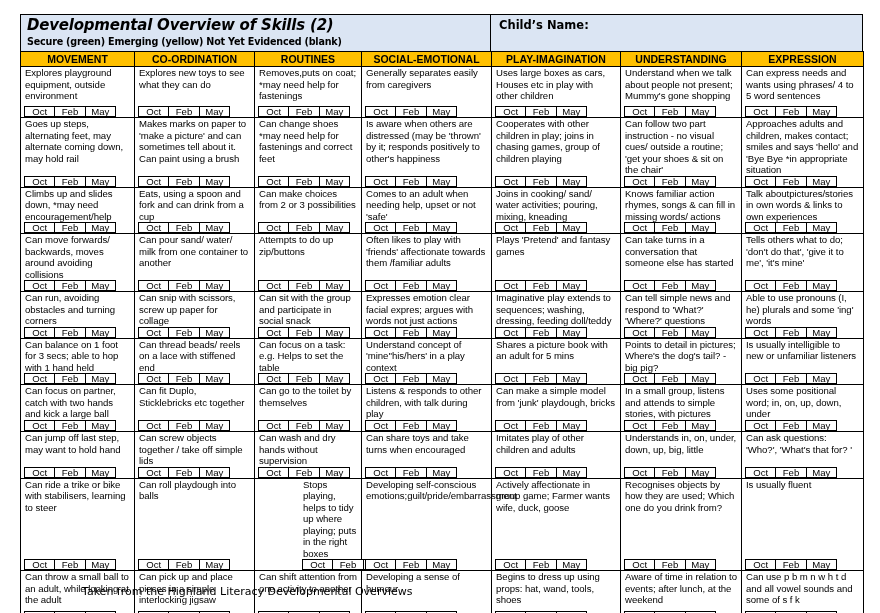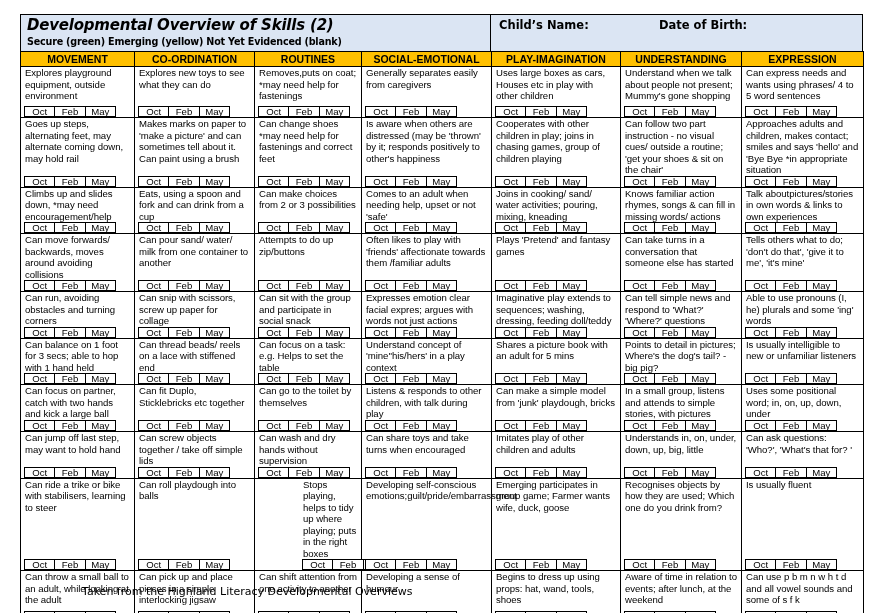--- a/index.html
+++ b/index.html
@@ -26,21 +26,20 @@
 <body>
 
 <div class="sheet">
   <div class="title-block">
     <div class="title-left">
       <div class="title-main">Developmental Overview of Skills (2)</div>
       <div class="title-sub">Secure (green) Emerging (yellow)  Not Yet Evidenced (blank)</div>
     </div>
     <div class="title-right">
       <span class="name-lbl">Child’s Name:</span>
-      <span class="dob-lbl">Date of Birth:</span>
     </div>
   </div>
   <table class="grid">
     <colgroup>
       <col style="width:114px">
         <col style="width:120px">
         <col style="width:107px">
         <col style="width:130px">
         <col style="width:129px">
         <col style="width:121px">
@@ -670,21 +669,21 @@
               <div class="skill">Developing self-conscious emotions;guilt/pride/embarrassment</div>
               <div class="terms">
                 <span class="term">Oct</span>
                 <span class="term">Feb</span>
                 <span class="term">May</span>
               </div>
             </div>
           </td>
           <td style="height: 54px;">
             <div class="wrap">
-              <div class="skill">Emerging participates in group game; Farmer wants wife, duck, goose</div>
+              <div class="skill">Actively affectionate in group game; Farmer wants wife, duck, goose</div>
               <div class="terms">
                 <span class="term">Oct</span>
                 <span class="term">Feb</span>
                 <span class="term">May</span>
               </div>
             </div>
           </td>
           <td style="height: 54px;">
             <div class="wrap">
               <div class="skill">Recognises objects by how they are used; Which one do you drink from?</div>

